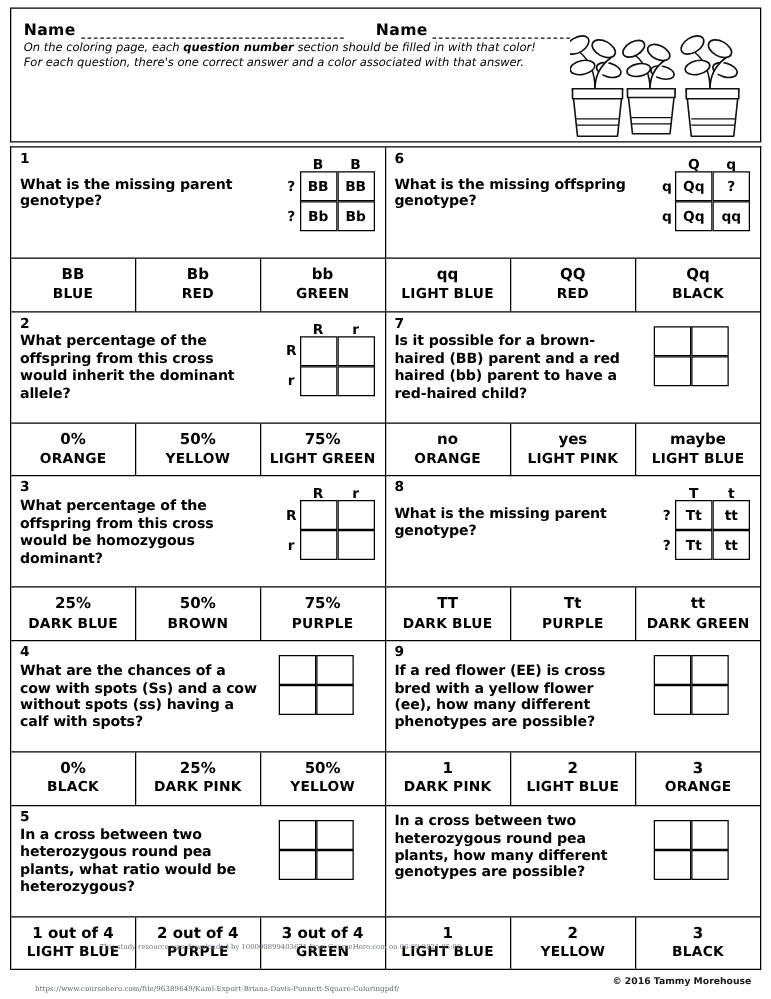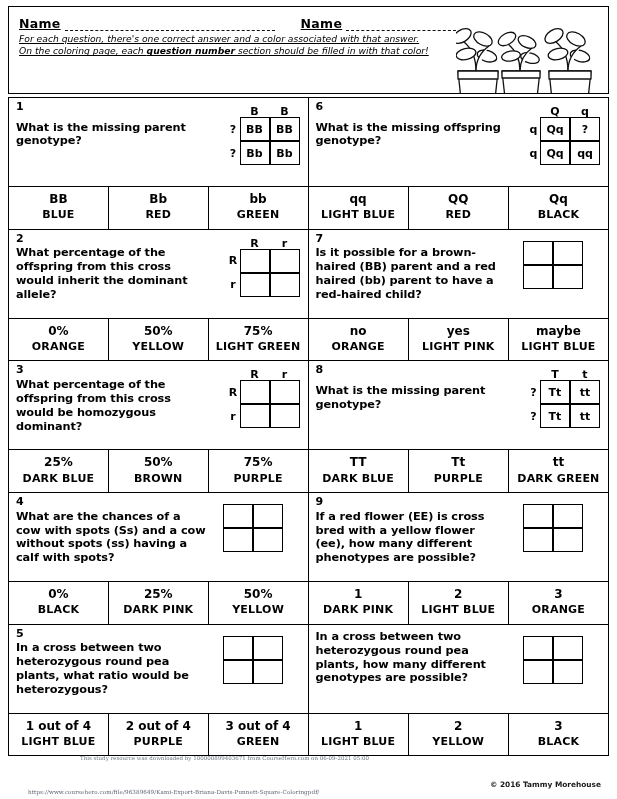--- a/index.html
+++ b/index.html
@@ -11,25 +11,24 @@
     color: #000;
     overflow: hidden;
     position: relative;
   }
 
   .sheet { position:relative; width:617px; height:799px; padding:6px 8px 0 8px; }
 
   
   .header-box {
     border: 1.5px solid #000;
-    height: 88px;
+    height: 108px;
     position: relative;
     padding: 6px 10px 0 10px;
     overflow: hidden;
-    text-decoration: underline;
   }
   .name-row {
     display:flex; align-items:flex-end; gap:4px;
     font-size: 12px; font-weight: bold; letter-spacing:.3px;
     height: 18px;
   }
   .name-label { font-size:12.5px; font-weight:bold; }
   .rule { border-bottom: 1.6px dashed #111; flex:0 0 auto; height:11px; }
   .rule-name { width: 210px; }
   .rule-date { width: 110px; }
@@ -160,22 +159,22 @@
   <div class="header-box">
     <div class="name-row">
       <span class="name-label">Name</span>
       <span class="rule rule-name"></span>
       <span class="date-label">Name</span>
       <span class="rule rule-date"></span>
     </div>
 
 
     <div class="subtitle">
+      <div><span>On the coloring page, each </span><b>question number</b><span> section should be filled in with that color!</span></div>
       <div>For each question, there's one correct answer and a color associated with that answer.</div>
-      <div><span>On the coloring page, each </span><b>question number</b><span> section should be filled in with that color!</span></div>
     </div>
 
     <svg class="plants" viewBox="0 0 148 104">
       <g fill="#fff" stroke="#111" stroke-width="1.3" stroke-linejoin="round">
 
         <g>
           <path d="M20 62 C20 46, 14 38, 8 33"></path>
           <ellipse cx="6" cy="27" rx="10" ry="6" transform="rotate(-32 6 27)"></ellipse>
           <ellipse cx="27" cy="30" rx="10" ry="6" transform="rotate(28 27 30)"></ellipse>
           <ellipse cx="10" cy="45" rx="10" ry="5.5" transform="rotate(-12 10 45)"></ellipse>

